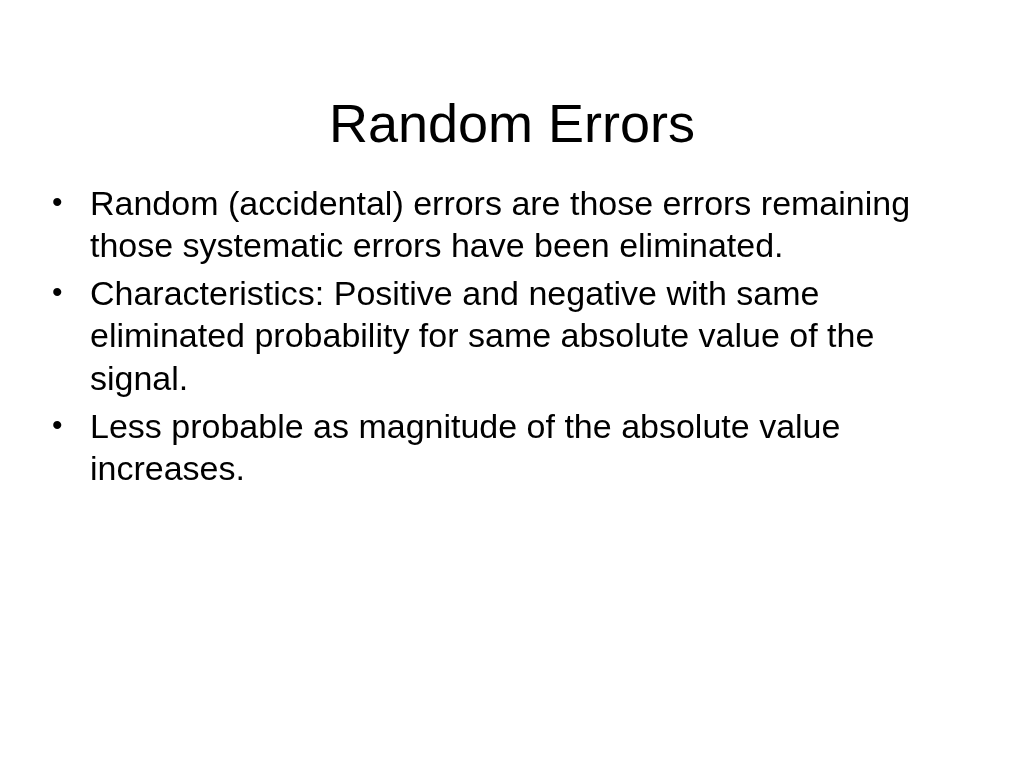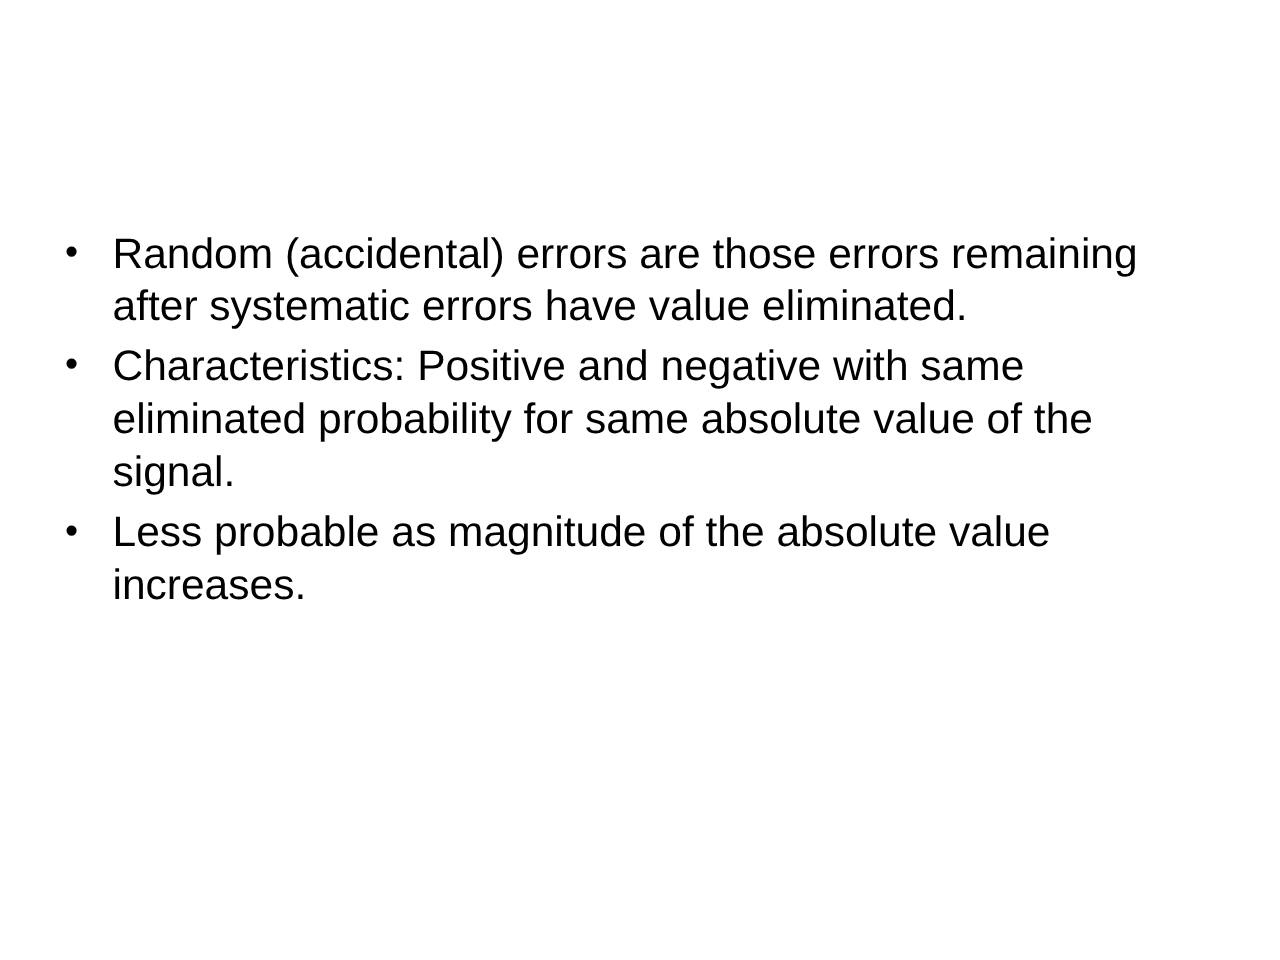--- a/index.html
+++ b/index.html
@@ -57,26 +57,27 @@
   .bullet-text {
     flex: 1 1 auto;
     padding-right: 10px;
   }
 </style>
 </head>
 <body>
 
 <div class="slide">
 
+  <h1 class="slide-title">Random Errors</h1>
 
   <ul class="bullet-list">
 
     <li class="bullet-item">
       <span class="bullet-marker">•</span>
-      <span class="bullet-text">Random (accidental) errors are those errors remaining after systematic errors have value eliminated.</span>
+      <span class="bullet-text">Random (accidental) errors are those errors remaining those systematic errors have been eliminated.</span>
     </li>
 
     <li class="bullet-item">
       <span class="bullet-marker">•</span>
       <span class="bullet-text">Characteristics: Positive and negative with same eliminated probability for same absolute value of the signal.</span>
     </li>
 
     <li class="bullet-item">
       <span class="bullet-marker">•</span>
       <span class="bullet-text">Less probable as magnitude of the absolute value increases.</span>

